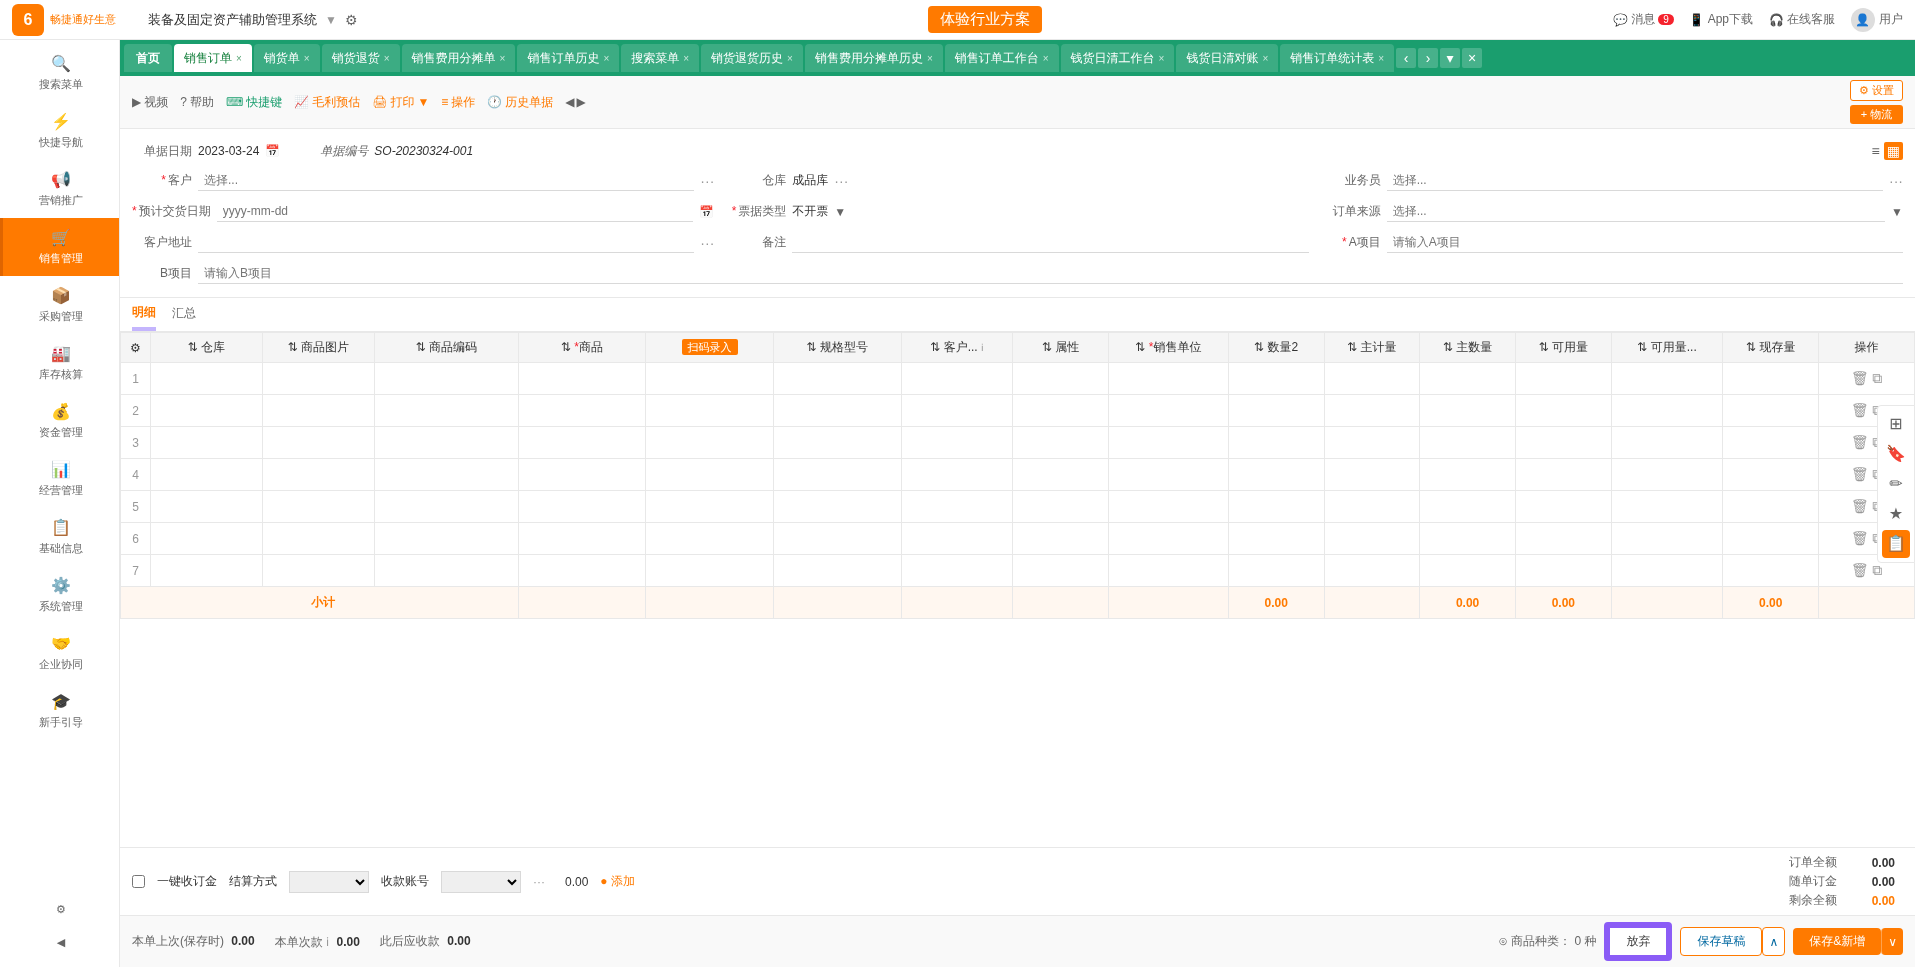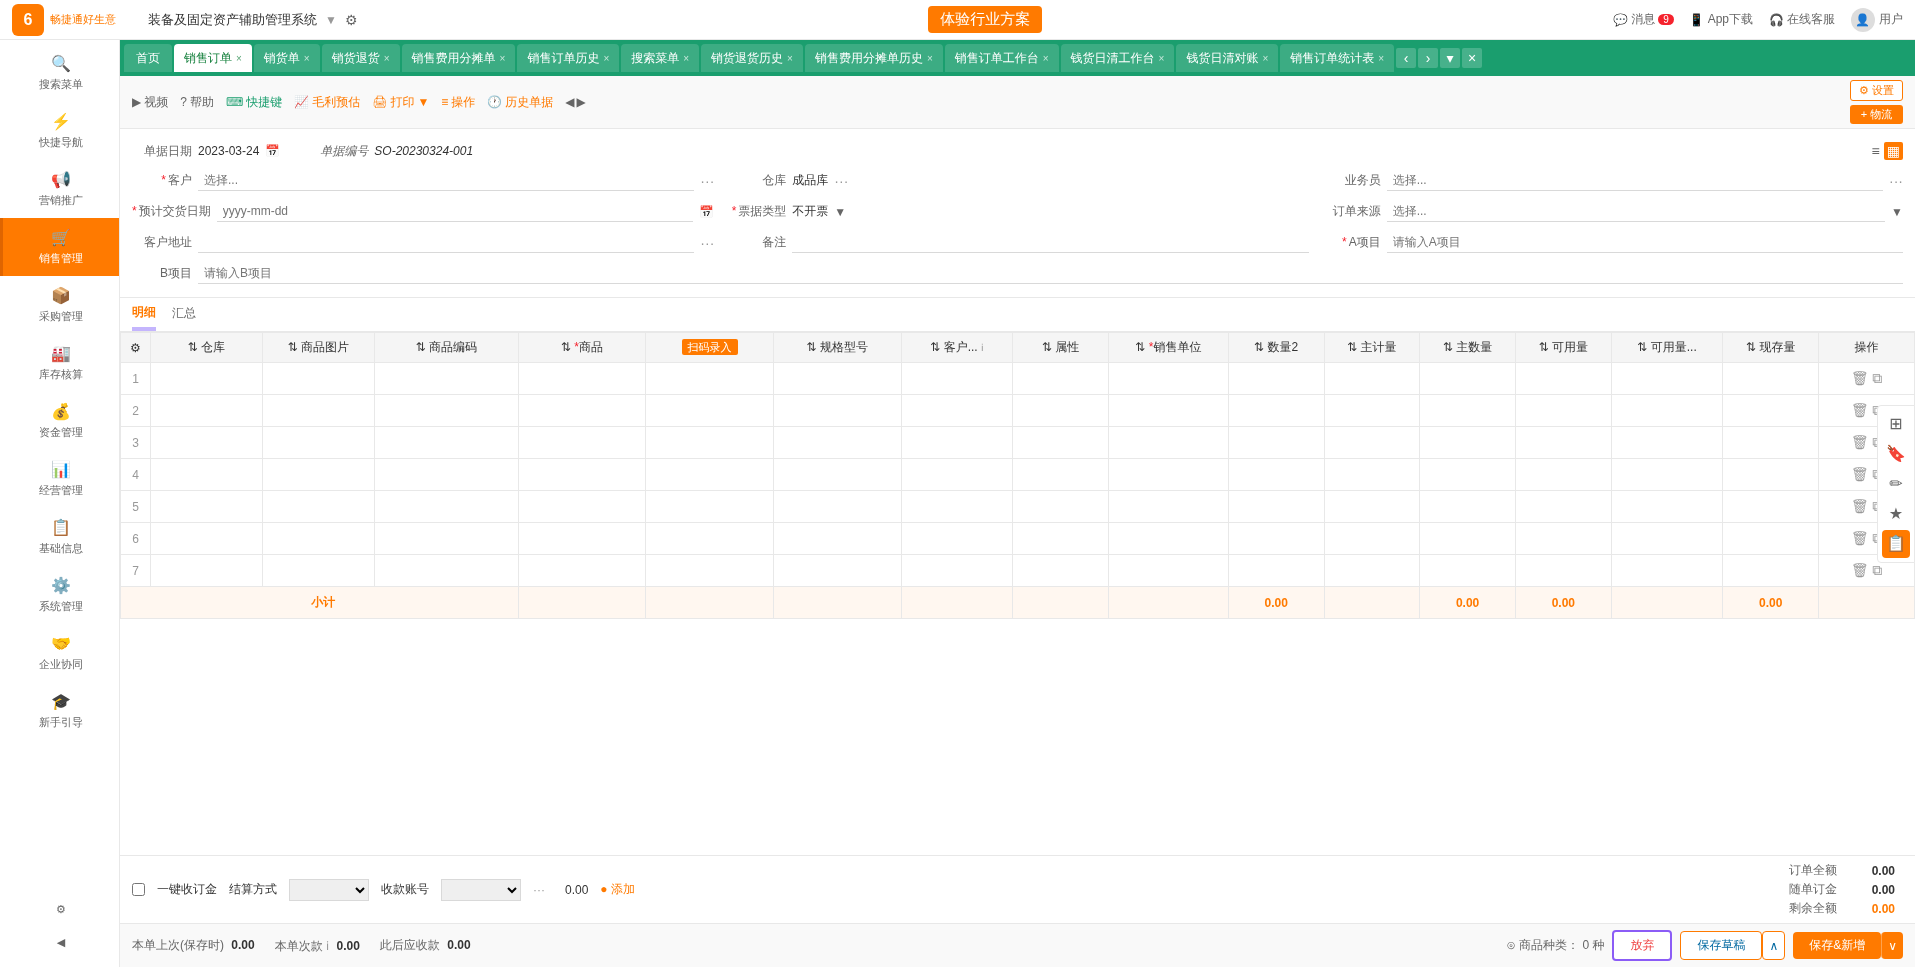--- a/index.html
+++ b/index.html
@@ -72,21 +72,21 @@
       gap: 4px;
       cursor: pointer;
       border-radius: 4px 4px 0 0;
       color: #fff;
       font-size: 12px;
       white-space: nowrap;
       background: rgba(255,255,255,0.15);
     }
     .tab-item.active { background: #fff; color: #15803d; }
     .tab-item .close { font-size: 10px; cursor: pointer; opacity: 0.7; }
-    .tab-home { padding: 12px 12px; color: #fff; font-size: 12px; cursor: pointer; }
+    .tab-home { padding: 12px 12px; color: #fff; font-size: 12px; cursor: pointer; font-weight: bold; }
     .tab-nav-btn { color: #fff; background: rgba(255,255,255,0.2); border: none; width: 20px; height: 20px; cursor: pointer; font-size: 14px; display: flex; align-items: center; justify-content: center; border-radius: 2px; }
 
     
     .form-area {
       background: #fff;
       padding: 8px 12px;
       border-bottom: 1px solid #e8e8e8;
     }
 
     
@@ -193,21 +193,21 @@
       background: #f9f9f9;
       border-top: 1px solid #e8e8e8;
       font-size: 12px;
       color: #666;
     }
     .status-bar-left { display: flex; gap: 20px; }
     .status-bar-right { display: flex; align-items: center; gap: 8px; }
 
     
     .action-buttons { display: flex; align-items: center; gap: 8px; }
-    .btn-abandon { background: #fff; color: #ef4444; border: 2px solid #8b5cf6; padding: 5px 16px; border-radius: 4px; cursor: pointer; font-size: 12px; }
+    .btn-abandon { background: #fff; color: #404040; border: 6px solid #8b5cf6; padding: 5px 16px; border-radius: 4px; cursor: pointer; font-size: 12px; }
     .btn-save-draft { background: #fff; color: #0369a1; border: 1px solid #ff7a00; padding: 5px 16px; border-radius: 4px; cursor: pointer; font-size: 12px; }
     .btn-save-new { background: #ff7a00; color: #fff; border: none; padding: 5px 16px; border-radius: 4px; cursor: pointer; font-size: 12px; display: flex; align-items: center; gap: 2px; }
 
     
     .order-summary {
       display: flex;
       flex-direction: column;
       align-items: flex-end;
       gap: 2px;
       font-size: 12px;

